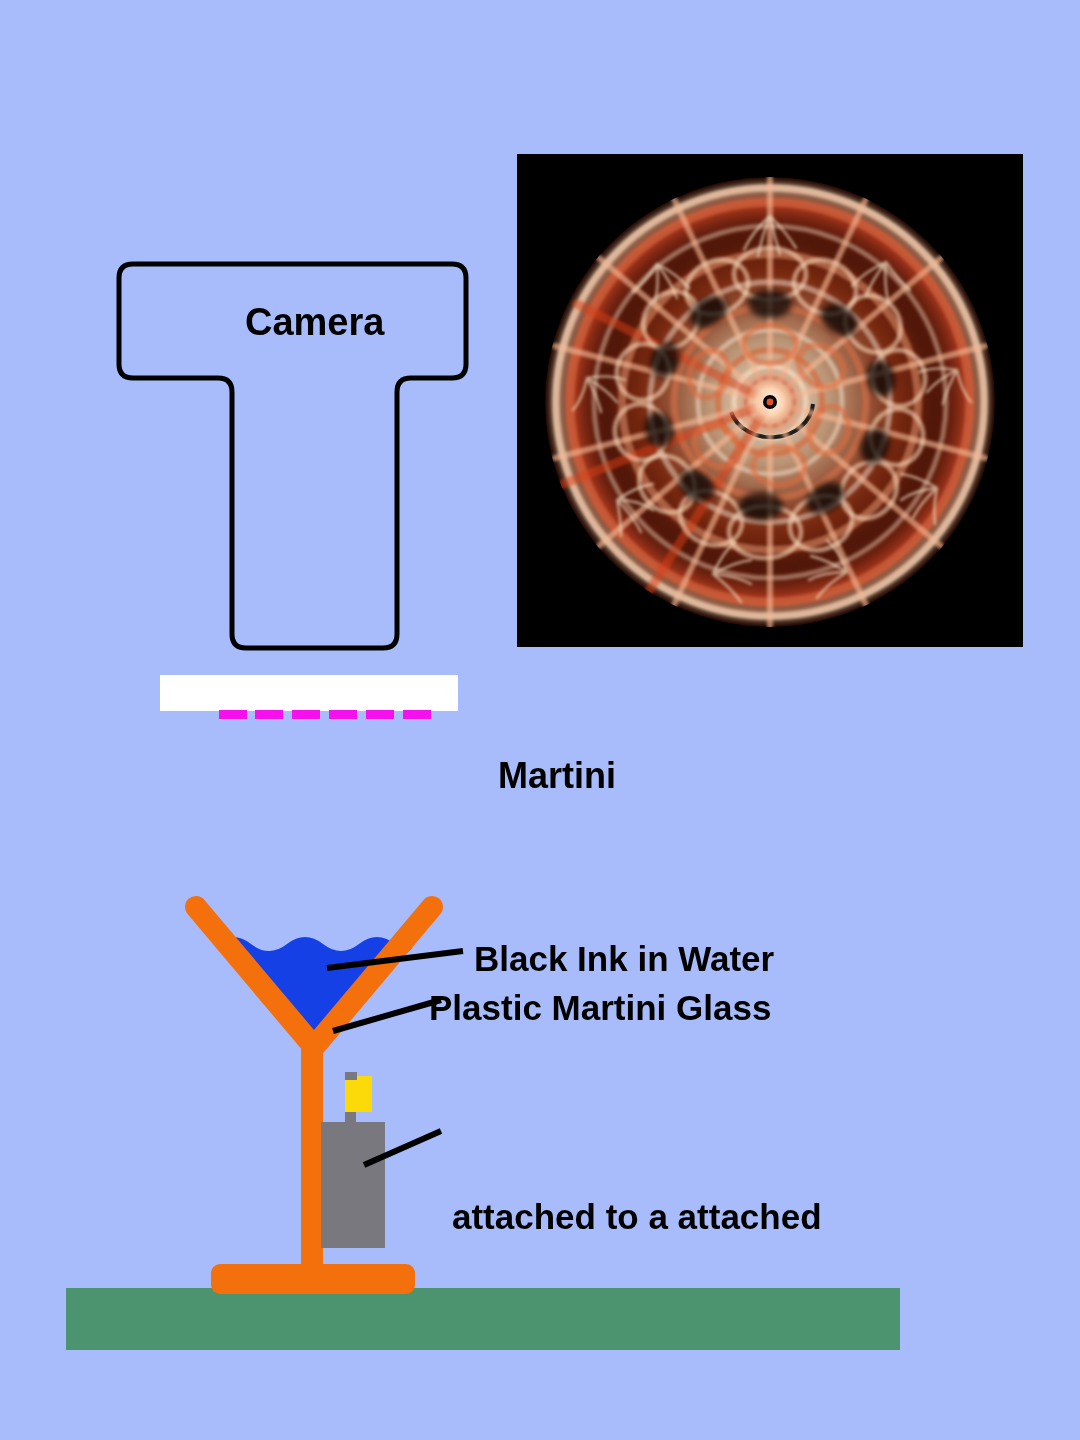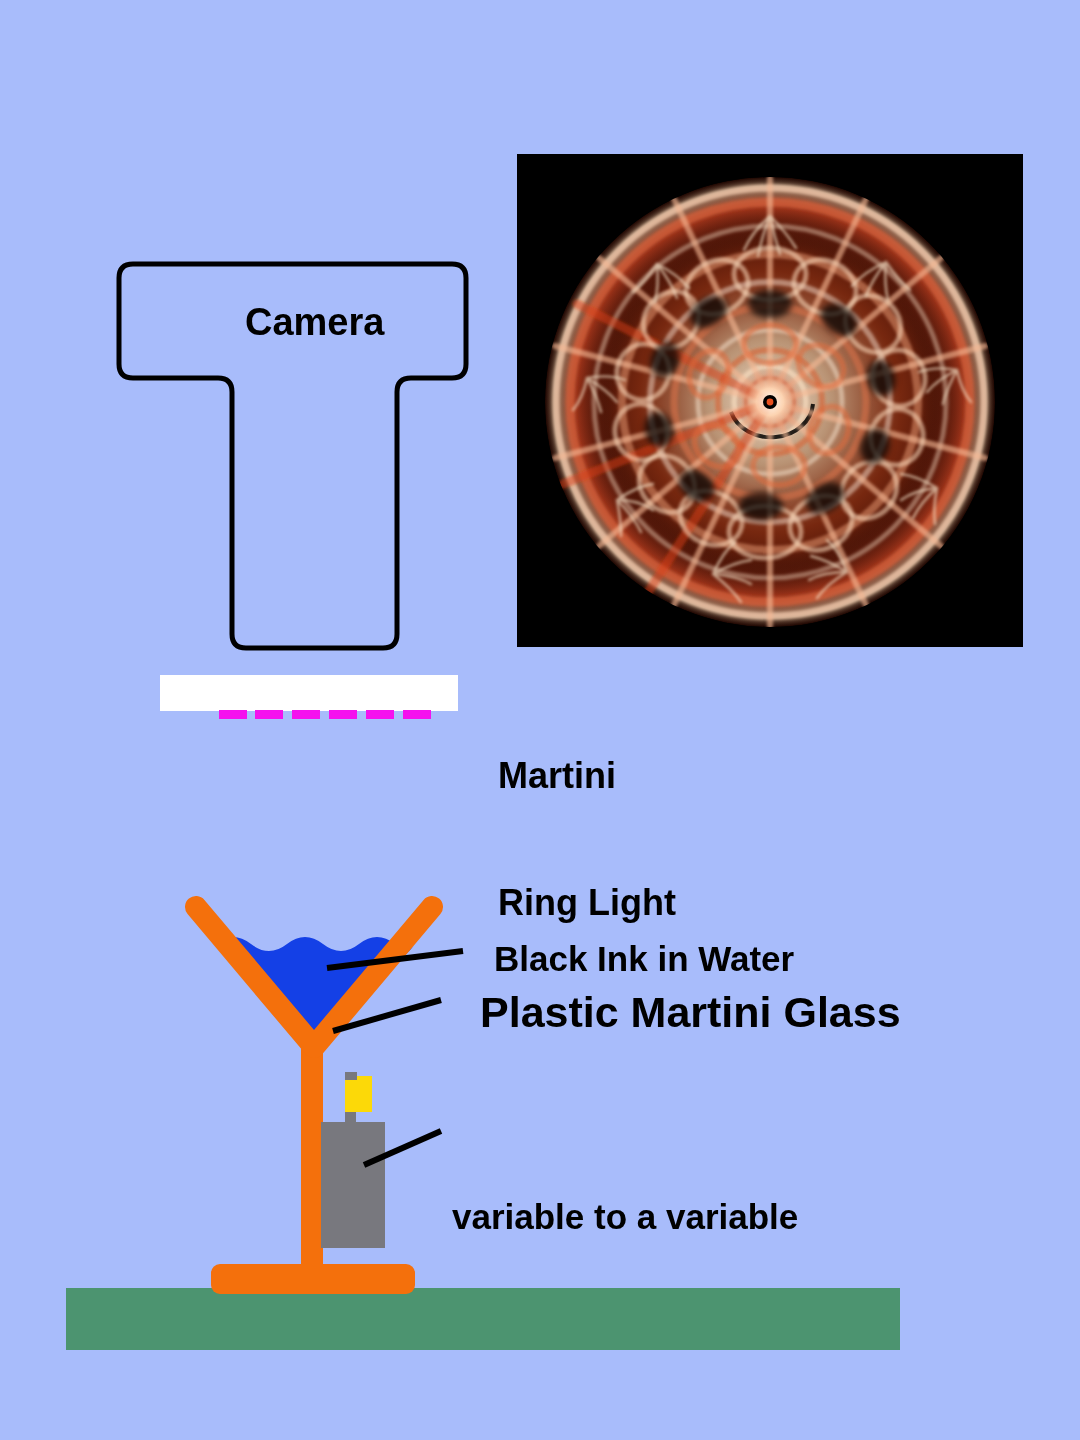--- a/index.html
+++ b/index.html
@@ -37,26 +37,25 @@
   }
   #neopixel-label {
     left: 498px;
     top: 670px;
     font-size: 36px;
   }
   #ink-label {
     left: 474px;
     top: 938px;
     font-size: 35px;
-    margin-left: 20px;
   }
   #glass-label {
-    left: 480px;
+    left: 429px;
     top: 987px;
-    font-size: 43px;
+    font-size: 35px;
   }
   #motor-label {
     left: 452px;
     top: 1113px;
     font-size: 35px;
   }
   .fractal-frame {
     position: absolute;
     left: 517px;
     top: 154px;
@@ -273,25 +272,24 @@
 
     <line x1="327" y1="968" x2="463" y2="951" stroke="#000000" stroke-width="6"></line>
     <line x1="333" y1="1031" x2="441" y2="1000" stroke="#000000" stroke-width="6"></line>
     <line x1="364" y1="1165" x2="441" y2="1131" stroke="#000000" stroke-width="6"></line>
   </svg>
 
   <div class="label" id="camera-label">Camera</div>
 
   <div class="label" id="neopixel-label">
     <div>Martini</div>
-    <div>Ring Light</div>
   </div>
 
   <div class="label" id="ink-label">Black Ink in Water</div>
 
   <div class="label" id="glass-label">Plastic Martini Glass</div>
 
   <div class="label" id="motor-label">
-    <div>variable to a variable</div>
+    <div>attached to a attached</div>
     
   </div>
 
 </div>
 
 </body></html>

